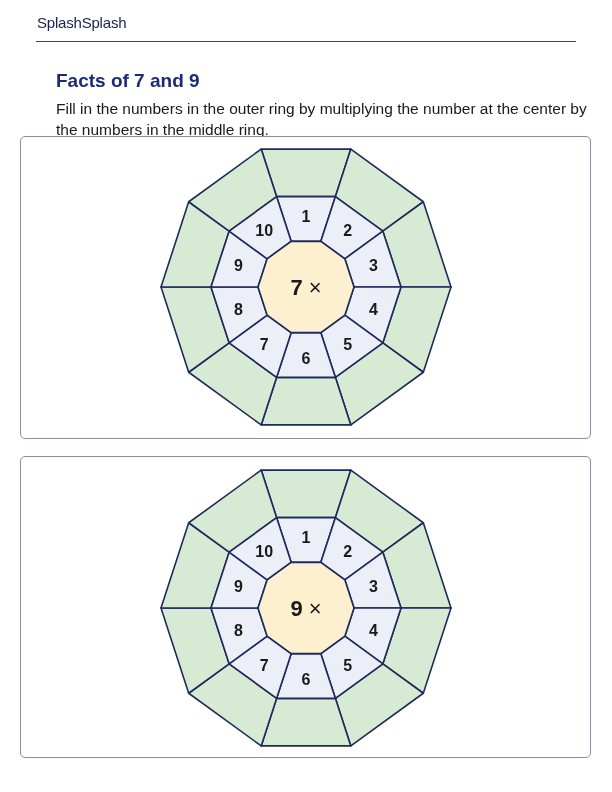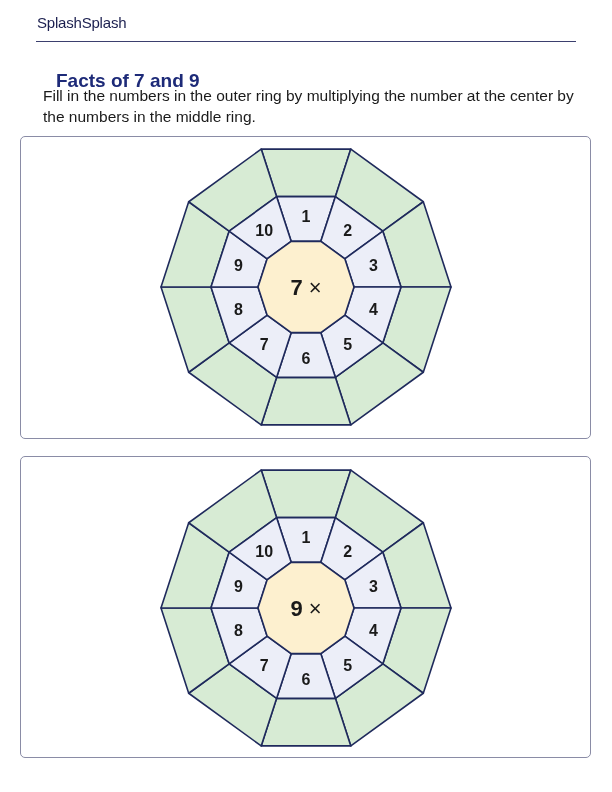--- a/index.html
+++ b/index.html
@@ -3,21 +3,21 @@
 <meta charset="utf-8">
 <style>
   html, body { margin: 0; padding: 0; background: #ffffff; }
   body { width: 612px; height: 792px; position: relative; overflow: hidden;
          font-family: "Liberation Sans", "DejaVu Sans", sans-serif; color: #1a1a1a; }
   .logo { position: absolute; left: 37px; top: 14px; font-size: 15px; color: #1b1f4f; letter-spacing: -0.2px; }
   .logo .bold { font-weight: 400; }
   .logo .reg { font-weight: 400; }
   .divider { position: absolute; left: 36px; top: 41px; width: 540px; height: 0; border-top: 1.5px solid #3b3f6e; }
   .title { position: absolute; left: 40px; top: 54px; font-size: 19px; font-weight: 700; color: #1d2a78; margin: 16px; }
-  .instructions { position: absolute; left: 40px; top: 82px; width: 540px; font-size: 15.5px; line-height: 21px; color: #1a1a1a; margin: 3px; }
+  .instructions { position: absolute; left: 40px; top: 82px; width: 540px; font-size: 15.5px; line-height: 21px; color: #1a1a1a; margin: 16px; }
   .card { position: absolute; left: 20px; width: 571px; border: 1.5px solid #8a8ca6; border-radius: 5px; background: #fff; box-sizing: border-box; }
   .card svg { position: absolute; left: 0; top: 0; overflow: visible; }
   .seg-label { font-family: "Liberation Sans", "DejaVu Sans", sans-serif; font-weight: 700; font-size: 16px; fill: #1a1a1a; }
   .center-label { font-family: "Liberation Sans", "DejaVu Sans", sans-serif; font-weight: 700; font-size: 22px; fill: #1a1a1a; }
   .times { font-weight: 400; }
 </style>
 </head>
 <body>
 
 <div class="logo">

